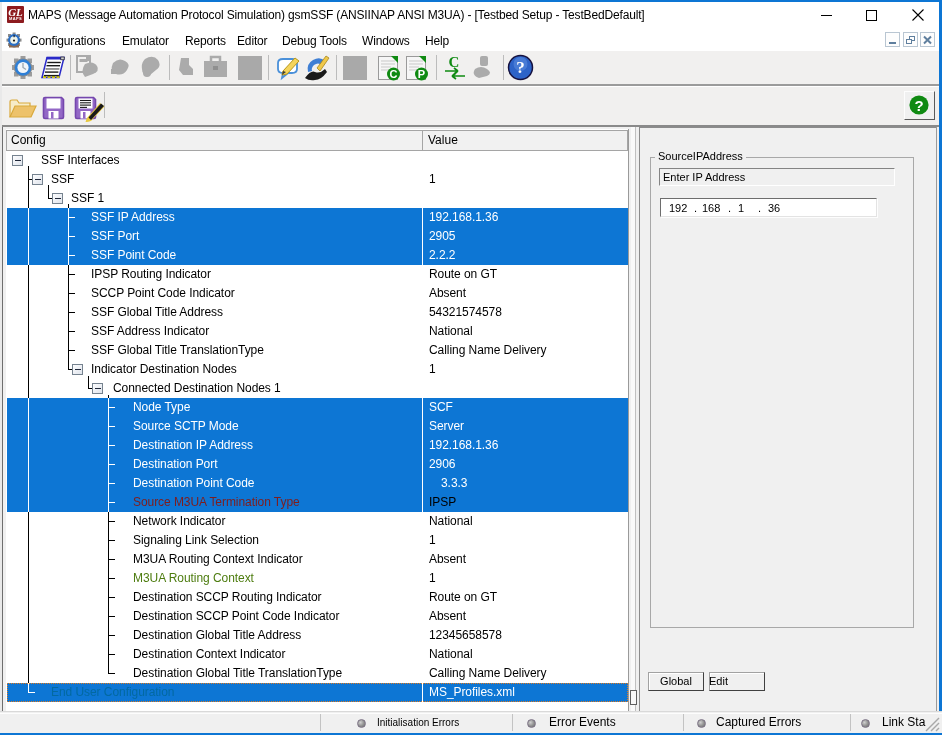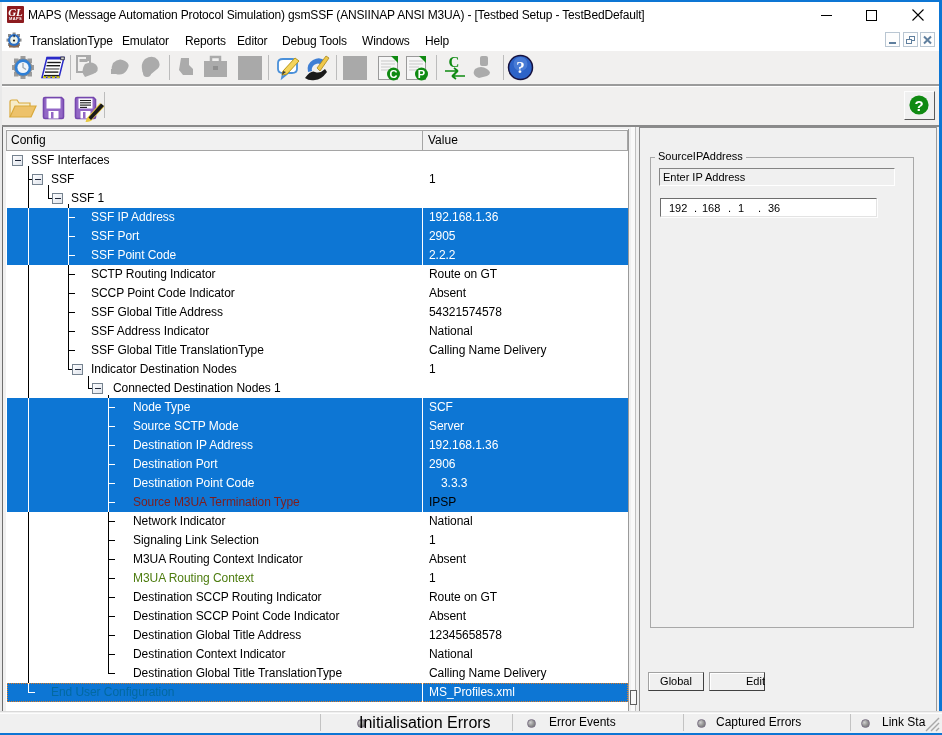--- a/index.html
+++ b/index.html
@@ -31,21 +31,21 @@
       <rect x="11" y="2" width="3" height="3"></rect>
       <rect x="2" y="11" width="3" height="3"></rect>
       <rect x="11" y="11" width="3" height="3"></rect>
     </g>
     <rect x="3" y="11.5" width="10" height="4" fill="#8a6a52"></rect>
     <circle cx="8" cy="8" r="6" fill="#2b6fc4"></circle>
     <circle cx="8" cy="8" r="3.8" fill="#eef3ea"></circle>
     <circle cx="8" cy="8.6" r="1.1" fill="#1a1a1a"></circle>
     <rect x="7.5" y="3.2" width="1.2" height="2" fill="#1a1a1a"></rect>
   </svg>
-<div class="t" style="left:30px;top:32px;line-height:18px;letter-spacing:-0.15px">TranslationType</div>
+<div class="t" style="left:30px;top:32px;line-height:18px;letter-spacing:-0.15px">Configurations</div>
 <div class="t" style="left:122px;top:32px;line-height:18px;letter-spacing:-0.15px">Emulator</div>
 <div class="t" style="left:185px;top:32px;line-height:18px;letter-spacing:-0.15px">Reports</div>
 <div class="t" style="left:237px;top:32px;line-height:18px;letter-spacing:-0.15px">Editor</div>
 <div class="t" style="left:282px;top:32px;line-height:18px;letter-spacing:-0.15px">Debug Tools</div>
 <div class="t" style="left:362px;top:32px;line-height:18px;letter-spacing:-0.15px">Windows</div>
 <div class="t" style="left:425px;top:32px;line-height:18px;letter-spacing:-0.15px">Help</div>
 <div class="a" style="left:885px;top:32px;width:15px;height:15px;background:#fdfdfd;border:1px solid #b9c6d2">
     <div style="position:absolute;left:3px;top:9px;width:7px;height:2px;background:#5f7f9e"></div>
   </div>
 <div class="a" style="left:903px;top:32px;width:15px;height:15px;background:#fdfdfd;border:1px solid #b9c6d2">
@@ -257,31 +257,31 @@
 <div class="a" style="left:12px;top:155px;width:11px;height:11px;background:linear-gradient(135deg,#fdfdfe,#dfe4ec);border:1px solid #75828f"></div>
 <div class="a" style="left:14.5px;top:159.5px;width:6px;height:1.5px;background:#20283a"></div>
 <div class="a" style="left:32px;top:174px;width:11px;height:11px;background:linear-gradient(135deg,#fdfdfe,#dfe4ec);border:1px solid #75828f"></div>
 <div class="a" style="left:34.5px;top:178.5px;width:6px;height:1.5px;background:#20283a"></div>
 <div class="a" style="left:52px;top:193px;width:11px;height:11px;background:linear-gradient(135deg,#fdfdfe,#dfe4ec);border:1px solid #75828f"></div>
 <div class="a" style="left:54.5px;top:197.5px;width:6px;height:1.5px;background:#20283a"></div>
 <div class="a" style="left:72px;top:364px;width:11px;height:11px;background:linear-gradient(135deg,#fdfdfe,#dfe4ec);border:1px solid #75828f"></div>
 <div class="a" style="left:74.5px;top:368.5px;width:6px;height:1.5px;background:#20283a"></div>
 <div class="a" style="left:92px;top:383px;width:11px;height:11px;background:linear-gradient(135deg,#fdfdfe,#dfe4ec);border:1px solid #75828f"></div>
 <div class="a" style="left:94.5px;top:387.5px;width:6px;height:1.5px;background:#20283a"></div>
-<div class="t" style="left:31px;top:151px;color:#000;letter-spacing:-0.06px">SSF Interfaces</div>
+<div class="t" style="left:41px;top:151px;color:#000;letter-spacing:-0.06px">SSF Interfaces</div>
 <div class="t" style="left:51px;top:170px;color:#000;letter-spacing:-0.06px">SSF</div>
 <div class="t" style="left:429px;top:170px;color:#000;letter-spacing:-0.06px">1</div>
 <div class="t" style="left:71px;top:189px;color:#000;letter-spacing:-0.06px">SSF 1</div>
 <div class="t" style="left:91px;top:208px;color:#fff;letter-spacing:-0.06px">SSF IP Address</div>
 <div class="t" style="left:429px;top:208px;color:#fff;letter-spacing:-0.06px">192.168.1.36</div>
 <div class="t" style="left:91px;top:227px;color:#fff;letter-spacing:-0.06px">SSF Port</div>
 <div class="t" style="left:429px;top:227px;color:#fff;letter-spacing:-0.06px">2905</div>
 <div class="t" style="left:91px;top:246px;color:#fff;letter-spacing:-0.06px">SSF Point Code</div>
 <div class="t" style="left:429px;top:246px;color:#fff;letter-spacing:-0.06px">2.2.2</div>
-<div class="t" style="left:91px;top:265px;color:#000;letter-spacing:-0.06px">SCTP Routing Indicator</div>
+<div class="t" style="left:91px;top:265px;color:#000;letter-spacing:-0.06px">IPSP Routing Indicator</div>
 <div class="t" style="left:429px;top:265px;color:#000;letter-spacing:-0.06px">Route on GT</div>
 <div class="t" style="left:91px;top:284px;color:#000;letter-spacing:-0.06px">SCCP Point Code Indicator</div>
 <div class="t" style="left:429px;top:284px;color:#000;letter-spacing:-0.06px">Absent</div>
 <div class="t" style="left:91px;top:303px;color:#000;letter-spacing:-0.06px">SSF Global Title Address</div>
 <div class="t" style="left:429px;top:303px;color:#000;letter-spacing:-0.06px">54321574578</div>
 <div class="t" style="left:91px;top:322px;color:#000;letter-spacing:-0.06px">SSF Address Indicator</div>
 <div class="t" style="left:429px;top:322px;color:#000;letter-spacing:-0.06px">National</div>
 <div class="t" style="left:91px;top:341px;color:#000;letter-spacing:-0.06px">SSF Global Title TranslationType</div>
 <div class="t" style="left:429px;top:341px;color:#000;letter-spacing:-0.06px">Calling Name Delivery</div>
 <div class="t" style="left:91px;top:360px;color:#000;letter-spacing:-0.06px">Indicator Destination Nodes</div>
@@ -336,30 +336,30 @@
 <div class="t" style="left:669px;top:200px;line-height:17px;font-size:11px">192</div>
 <div class="t" style="left:694px;top:200px;line-height:17px;font-size:11px">.</div>
 <div class="t" style="left:702px;top:200px;line-height:17px;font-size:11px">168</div>
 <div class="t" style="left:728px;top:200px;line-height:17px;font-size:11px">.</div>
 <div class="t" style="left:738px;top:200px;line-height:17px;font-size:11px">1</div>
 <div class="t" style="left:758px;top:200px;line-height:17px;font-size:11px">.</div>
 <div class="t" style="left:768px;top:200px;line-height:17px;font-size:11px">36</div>
 <div class="a" style="left:648px;top:672px;width:56px;height:19px;background:#f0f0f0;border-top:1px solid #a2a2a2;border-left:1px solid #a2a2a2;border-right:1.5px solid #404040;border-bottom:1.5px solid #404040;box-shadow:inset 1px 1px 0 #fff"></div>
 <div class="t" style="left:648px;top:672px;width:56px;text-align:center;line-height:18px;font-size:11px">Global</div>
 <div class="a" style="left:709px;top:672px;width:56px;height:19px;background:#f0f0f0;border-top:1px solid #a2a2a2;border-left:1px solid #a2a2a2;border-right:1.5px solid #404040;border-bottom:1.5px solid #404040;box-shadow:inset 1px 1px 0 #fff"></div>
-<div class="t" style="left:709px;top:672px;width:56px;text-align:right;line-height:18px;font-size:11px">Edit</div>
+<div class="t" style="left:709px;top:672px;width:56px;text-align:left;line-height:18px;font-size:11px">Edit</div>
 <div class="a" style="left:0;top:711px;width:942px;height:1px;background:#d9d9d9"></div>
 <div class="a" style="left:0;top:712px;width:942px;height:21px;background:#f0f0f0"></div>
 <div class="a" style="left:0;top:713px;width:942px;height:1px;background:#fdfdfd"></div>
 <div class="a" style="left:320px;top:714px;width:1px;height:17px;background:#c3c3c3"></div>
 <div class="a" style="left:512px;top:714px;width:1px;height:17px;background:#c3c3c3"></div>
 <div class="a" style="left:683px;top:714px;width:1px;height:17px;background:#c3c3c3"></div>
 <div class="a" style="left:850px;top:714px;width:1px;height:17px;background:#c3c3c3"></div>
 <div class="a" style="left:357px;top:719px;width:9px;height:9px;border-radius:50%;background:radial-gradient(circle at 35% 35%,#cfcfcf,#8f8f8f 55%,#6d6d6d);border:0.5px solid #7d7386"></div>
-<div class="t" style="left:359px;top:715px;font-size:16px;line-height:15px">Initialisation Errors</div>
+<div class="t" style="left:377px;top:715px;font-size:10px;line-height:15px">Initialisation Errors</div>
 <div class="a" style="left:527px;top:719px;width:9px;height:9px;border-radius:50%;background:radial-gradient(circle at 35% 35%,#cfcfcf,#8f8f8f 55%,#6d6d6d);border:0.5px solid #7d7386"></div>
 <div class="t" style="left:549px;top:715px;font-size:12px;line-height:15px">Error Events</div>
 <div class="a" style="left:697px;top:719px;width:9px;height:9px;border-radius:50%;background:radial-gradient(circle at 35% 35%,#cfcfcf,#8f8f8f 55%,#6d6d6d);border:0.5px solid #7d7386"></div>
 <div class="t" style="left:716px;top:715px;font-size:12px;line-height:15px">Captured Errors</div>
 <div class="a" style="left:861px;top:719px;width:9px;height:9px;border-radius:50%;background:radial-gradient(circle at 35% 35%,#cfcfcf,#8f8f8f 55%,#6d6d6d);border:0.5px solid #7d7386"></div>
 <div class="t" style="left:882px;top:715px;font-size:12px;line-height:15px">Link Sta</div>
 <svg class="a" style="left:924px;top:716px" width="16" height="16">
     <g stroke="#a9a9a9" stroke-width="1.5">
       <path d="M15 2 L2 15"></path>
       <path d="M15 7 L7 15"></path>

